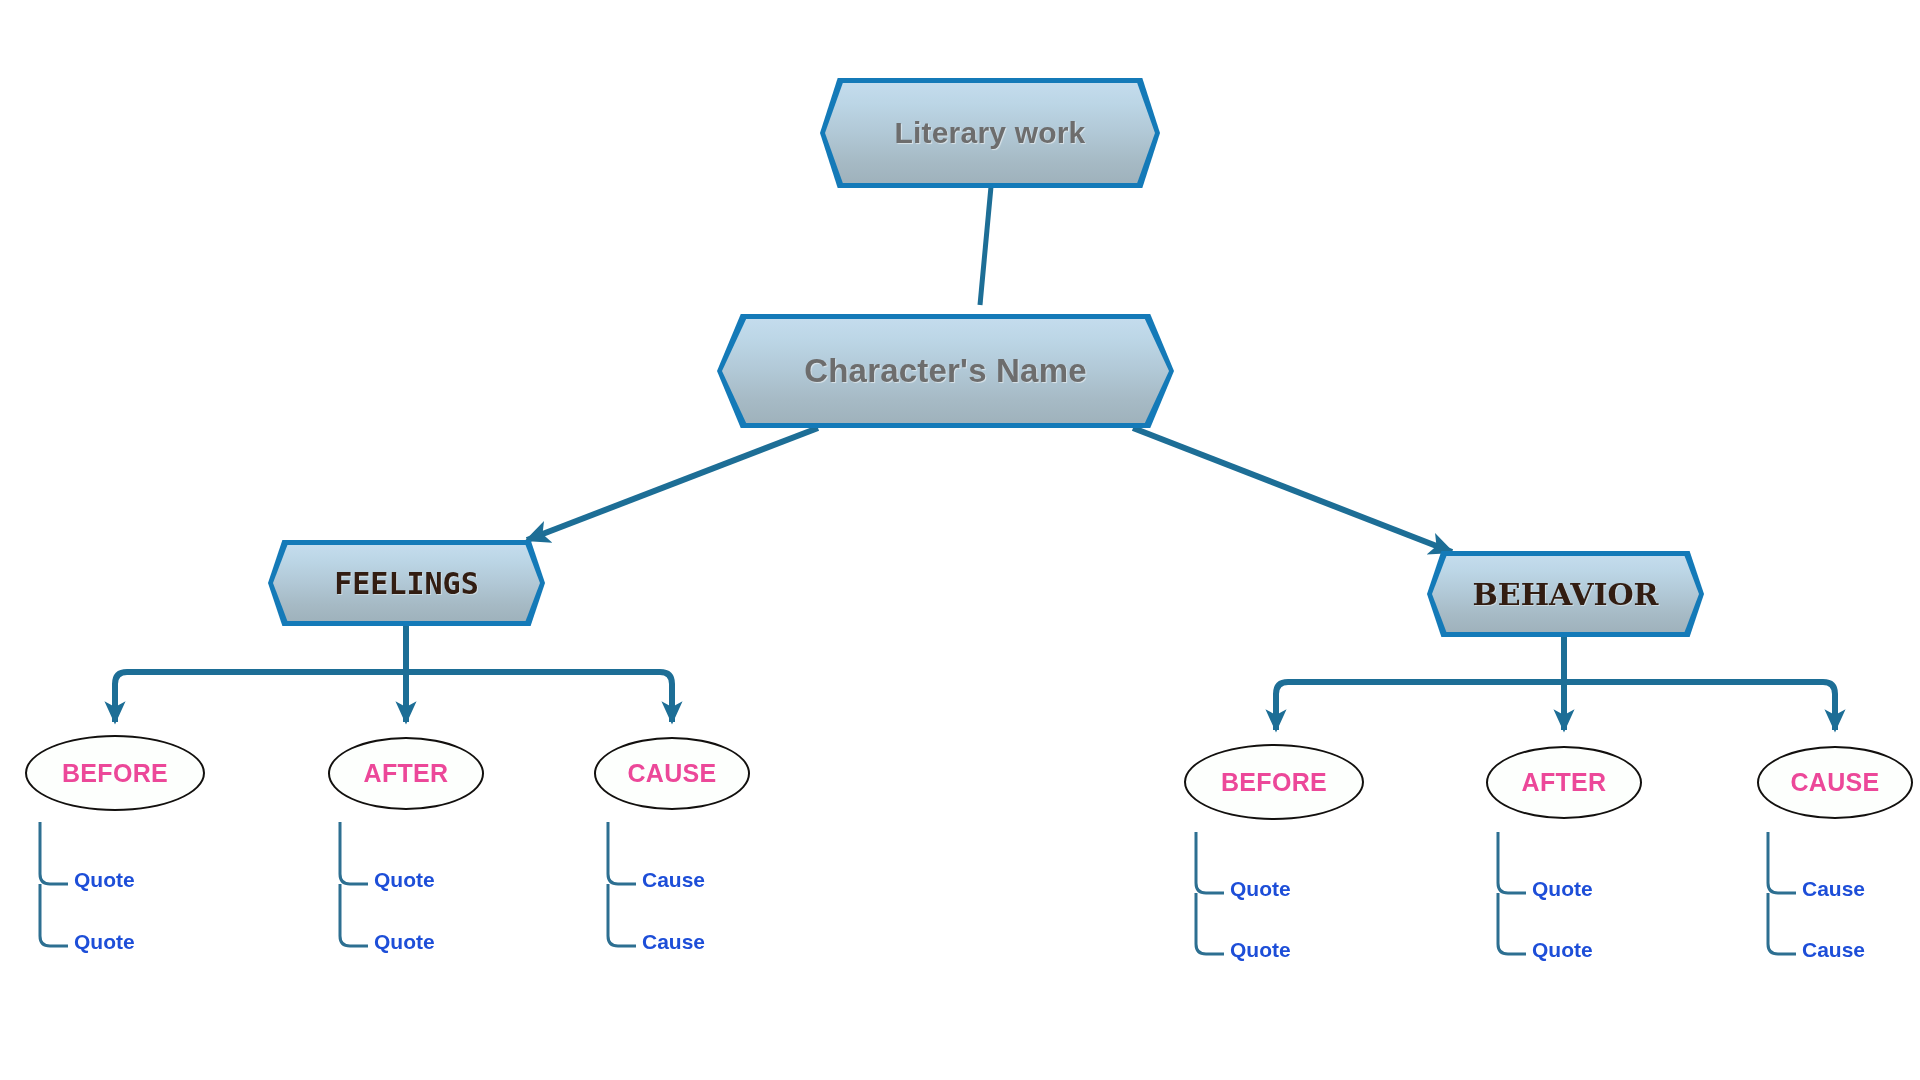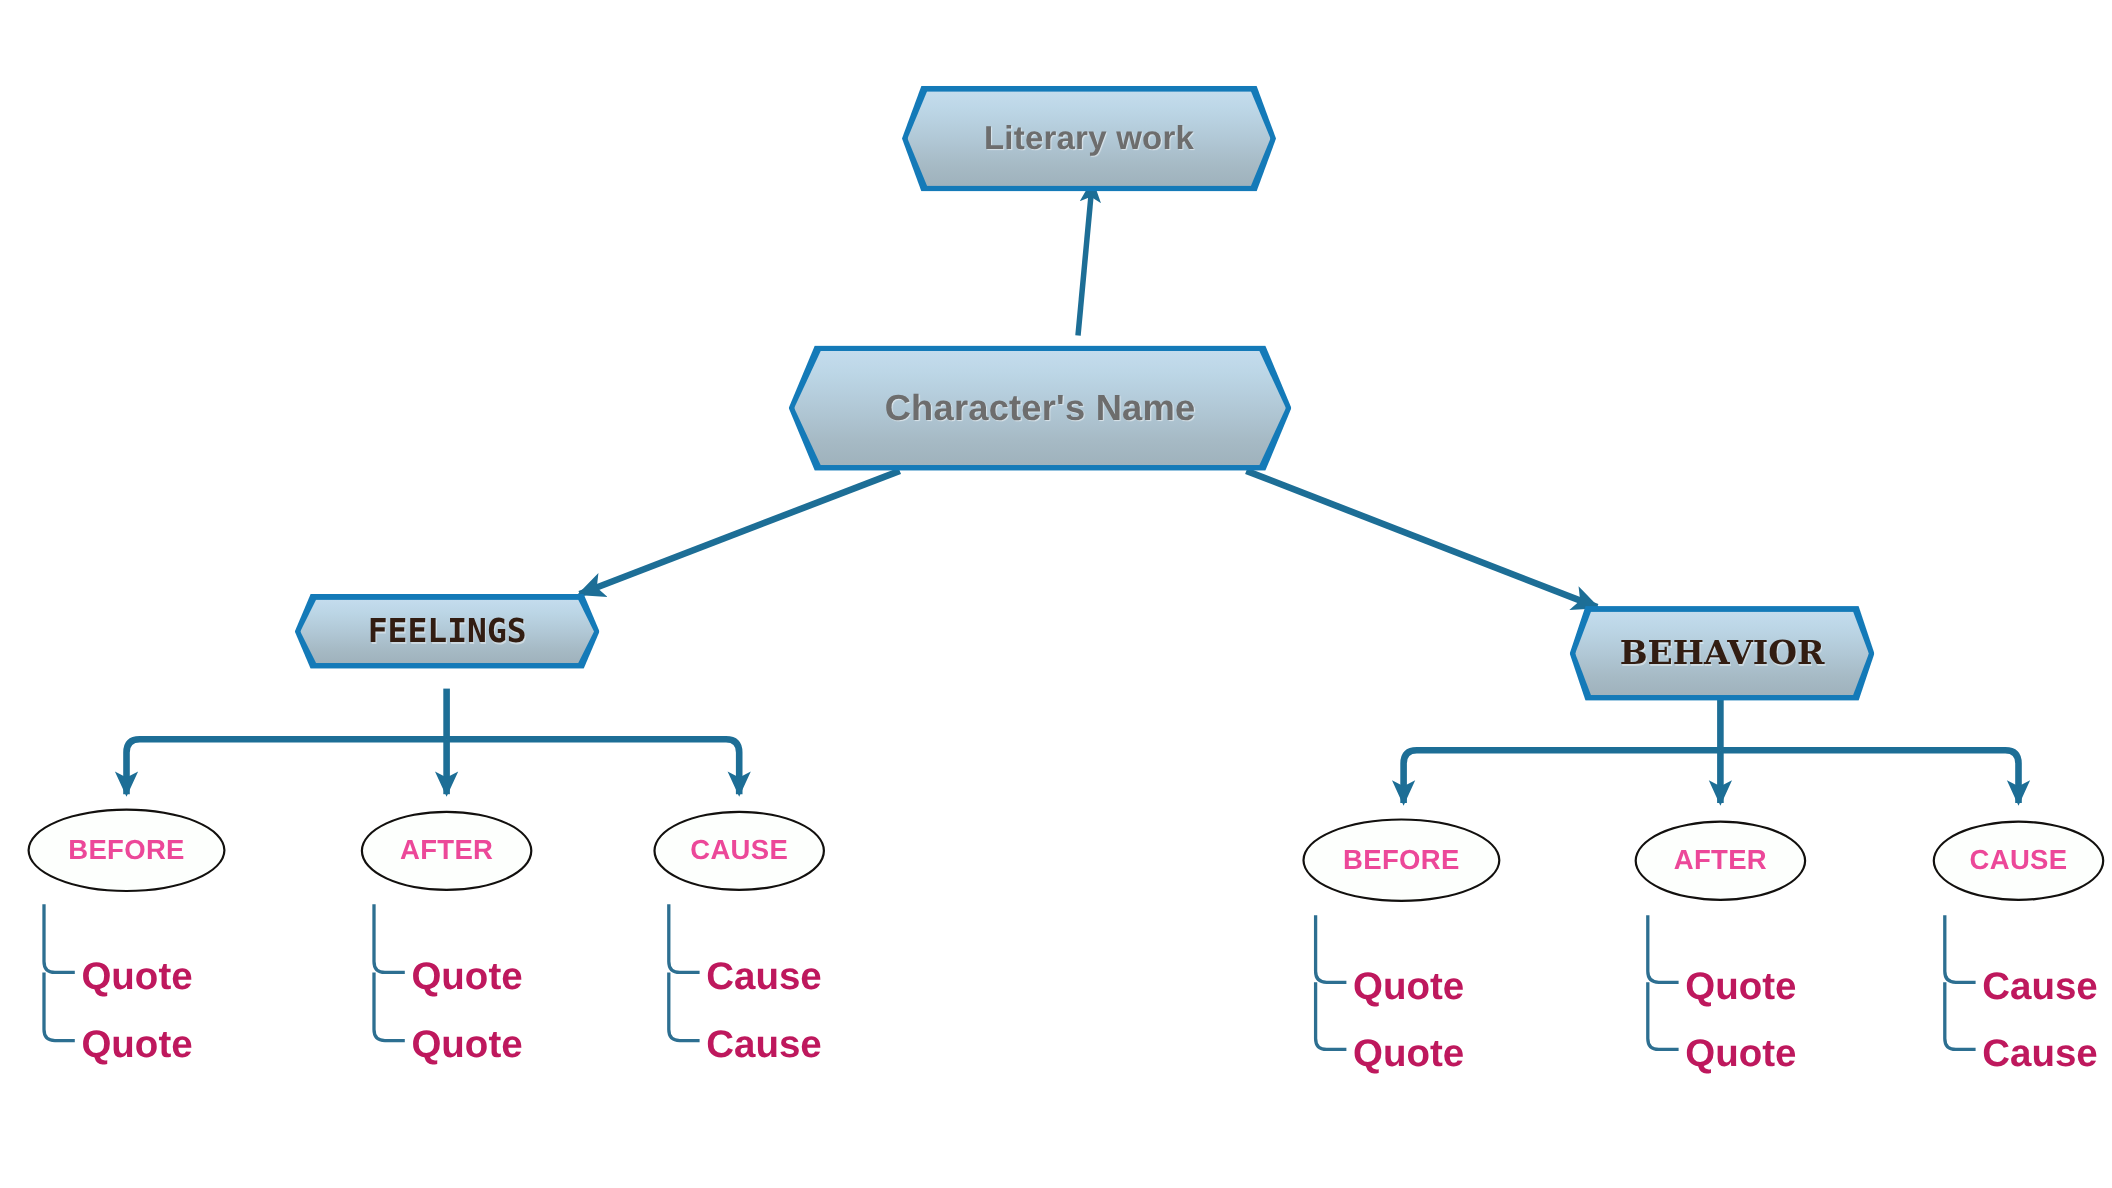--- a/index.html
+++ b/index.html
@@ -66,23 +66,23 @@
   .ellipse-label {
     color: #ec4899;
     font-weight: bold;
     font-size: 25px;
     letter-spacing: 0.3px;
   }
 
   
   .leaf-label {
     position: absolute;
-    color: #be185d;
+    color: #1d4ed8;
     font-weight: bold;
-    font-size: 35px;
+    font-size: 21px;
     white-space: nowrap;
     text-shadow: 1px 1px 1px rgba(255,255,255,0.7);
   }
 </style>
 </head>
 <body>
 
 <div id="canvas">
 
   <svg id="wires" viewBox="0 0 1920 1080" xmlns="http://www.w3.org/2000/svg">
@@ -117,33 +117,33 @@
 
     <path d="M 608 822 L 608 874 Q 608 884 618 884 L 636 884 M 608 884 L 608 936 Q 608 946 618 946 L 636 946" stroke="#2d6f91" stroke-width="3" fill="none"></path>
 
     <path d="M 1196 832 L 1196 883 Q 1196 893 1206 893 L 1224 893 M 1196 893 L 1196 944 Q 1196 954 1206 954 L 1224 954" stroke="#2d6f91" stroke-width="3" fill="none"></path>
 
     <path d="M 1498 832 L 1498 883 Q 1498 893 1508 893 L 1526 893 M 1498 893 L 1498 944 Q 1498 954 1508 954 L 1526 954" stroke="#2d6f91" stroke-width="3" fill="none"></path>
 
     <path d="M 1768 832 L 1768 883 Q 1768 893 1778 893 L 1796 893 M 1768 893 L 1768 944 Q 1768 954 1778 954 L 1796 954" stroke="#2d6f91" stroke-width="3" fill="none"></path>
   </svg>
 
-  <div class="hexwrap" style="left:820px; top:78px; width:340px; height:96px;">
+  <div class="hexwrap" style="left:820px; top:78px; width:340px; height:110px;">
     <div class="inner">
       <span class="hexlabel-gray" style="font-size:30px;">Literary work</span>
     </div>
   </div>
 
   <div class="hexwrap" style="left:717px; top:314px; width:457px; height:114px;">
     <div class="inner">
       <span class="hexlabel-gray" style="font-size:33px;">Character's Name</span>
     </div>
   </div>
 
-  <div class="hexwrap" style="left:268px; top:540px; width:277px; height:68px;">
+  <div class="hexwrap" style="left:268px; top:540px; width:277px; height:86px;">
     <div class="inner">
       <span class="hexlabel-brown" style="font-size:30px; font-family:'DejaVu Sans Mono', monospace;">FEELINGS</span>
     </div>
   </div>
 
   <div class="hexwrap" style="left:1427px; top:551px; width:277px; height:86px;">
     <div class="inner">
       <span class="hexlabel-brown" style="font-size:30px; font-family:'DejaVu Serif', serif;text-align:right;">BEHAVIOR</span>
     </div>
   </div>

